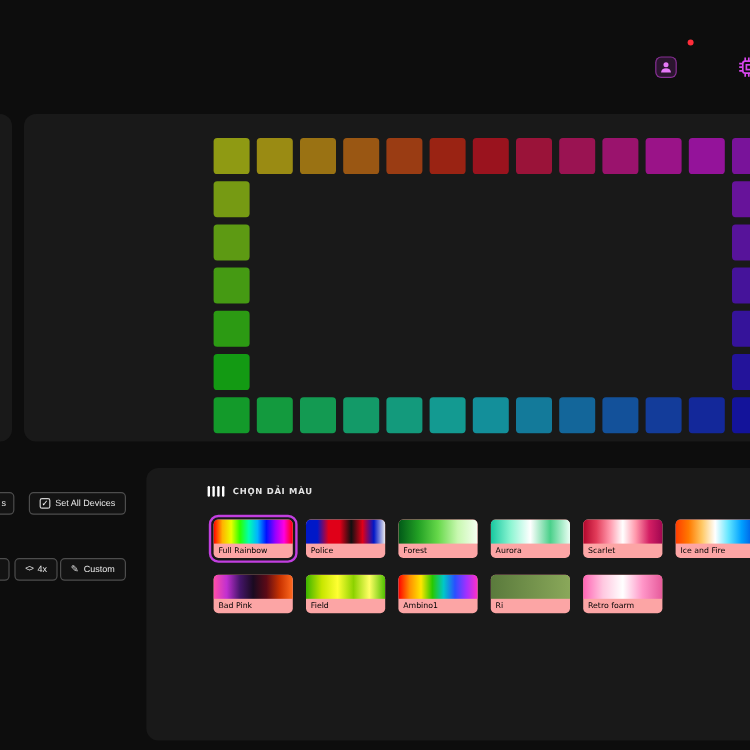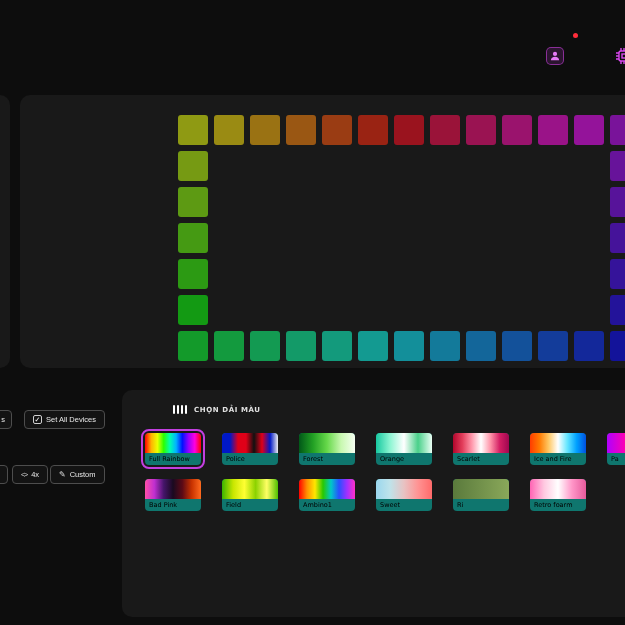--- a/index.html
+++ b/index.html
@@ -41,21 +41,21 @@
   .pencil { font-size:8px; color:#dcdcdc; }
 
   
   .palette-header { position:absolute; left:15px; top:15px; display:flex; align-items:flex-end; gap:7px;margin-left:36px; }
   .bars { display:inline-flex; gap:2px; align-items:flex-end; }
   .bars i { display:block; width:2px; height:9px; background:#ffffff; border-radius:1px; }
   .palette-title { font-size:7px; font-weight:bold; letter-spacing:.6px; color:#e2e2e2;
                    font-family:"DejaVu Sans","Liberation Sans",sans-serif; }
   .palette-grid { position:absolute; left:23px; top:43px; display:grid;
                   grid-template-columns:repeat(7,66px); column-gap:11px; row-gap:14px; }
-  .palette-card { width:56px; background:#0f766e; border-radius:4px; overflow:hidden; cursor:pointer; }
+  .palette-card { width:66px; background:#fca5a5; border-radius:4px; overflow:hidden; cursor:pointer;margin-left:33px; }
   .palette-card.selected { outline:2px solid #c23fe0; outline-offset:2px; border-radius:4px; }
   .palette-strip { height:20px; }
   .palette-label { height:12px; line-height:12px; font-size:6.5px; color:#000;
                    padding-left:4px; white-space:nowrap; overflow:hidden;
                    font-family:"DejaVu Sans","Liberation Sans",sans-serif; }
 </style>
 </head>
 <body>
 
 <div>
@@ -207,21 +207,21 @@
       <div class="palette-card">
         <div class="palette-strip" style="background: linear-gradient(90deg, rgb(0, 24, 200), rgb(0, 24, 200), rgb(224, 0, 24), rgb(224, 0, 24), rgb(16, 16, 16), rgb(224, 0, 24), rgb(0, 24, 200), rgb(237, 237, 237));"></div>
         <div class="palette-label">Police</div>
       </div>
       <div class="palette-card">
         <div class="palette-strip" style="background: linear-gradient(90deg, rgb(1, 88, 24), rgb(34, 160, 36), rgb(102, 216, 74), rgb(200, 248, 176), rgb(246, 255, 242));"></div>
         <div class="palette-label">Forest</div>
       </div>
       <div class="palette-card">
         <div class="palette-strip" style="background: linear-gradient(90deg, rgb(23, 200, 160), rgb(140, 245, 210), rgb(255, 255, 255), rgb(74, 208, 138), rgb(234, 255, 244));"></div>
-        <div class="palette-label">Orange</div>
+        <div class="palette-label">Aurora</div>
       </div>
       <div class="palette-card">
         <div class="palette-strip" style="background: linear-gradient(90deg, rgb(177, 6, 44), rgb(226, 60, 90), rgb(255, 150, 170), rgb(255, 255, 255), rgb(255, 150, 170), rgb(212, 31, 100), rgb(160, 6, 80));"></div>
         <div class="palette-label">Scarlet</div>
       </div>
       <div class="palette-card">
         <div class="palette-strip" style="background: linear-gradient(90deg, rgb(255, 60, 0), rgb(255, 122, 0), rgb(255, 200, 100), rgb(255, 255, 255), rgb(100, 230, 255), rgb(0, 160, 255), rgb(0, 80, 224));"></div>
         <div class="palette-label">Ice and Fire</div>
       </div>
       <div class="palette-card">
@@ -234,24 +234,20 @@
       </div>
       <div class="palette-card">
         <div class="palette-strip" style="background: linear-gradient(90deg, rgb(60, 180, 0), rgb(200, 230, 0), rgb(255, 255, 50), rgb(140, 210, 0), rgb(255, 255, 100), rgb(80, 192, 0));"></div>
         <div class="palette-label">Field</div>
       </div>
       <div class="palette-card">
         <div class="palette-strip" style="background: linear-gradient(90deg, rgb(255, 0, 0), rgb(255, 144, 0), rgb(255, 230, 0), rgb(40, 200, 0), rgb(0, 200, 200), rgb(40, 80, 255), rgb(160, 48, 255), rgb(255, 48, 200));"></div>
         <div class="palette-label">Ambino1</div>
       </div>
       <div class="palette-card">
-        <div class="palette-strip" style="background: linear-gradient(90deg, rgb(154, 215, 238), rgb(191, 227, 234), rgb(232, 194, 194), rgb(255, 147, 147), rgb(255, 106, 106));"></div>
-        <div class="palette-label">Sweet</div>
-      </div>
-      <div class="palette-card">
         <div class="palette-strip" style="background: linear-gradient(90deg, rgb(90, 122, 60), rgb(138, 168, 90));"></div>
         <div class="palette-label">Ri</div>
       </div>
       <div class="palette-card">
         <div class="palette-strip" style="background: linear-gradient(90deg, rgb(255, 100, 180), rgb(255, 200, 224), rgb(255, 255, 255), rgb(255, 150, 200), rgb(230, 90, 155));"></div>
         <div class="palette-label">Retro foarm</div>
       </div>
     </div>
 </div>
 

